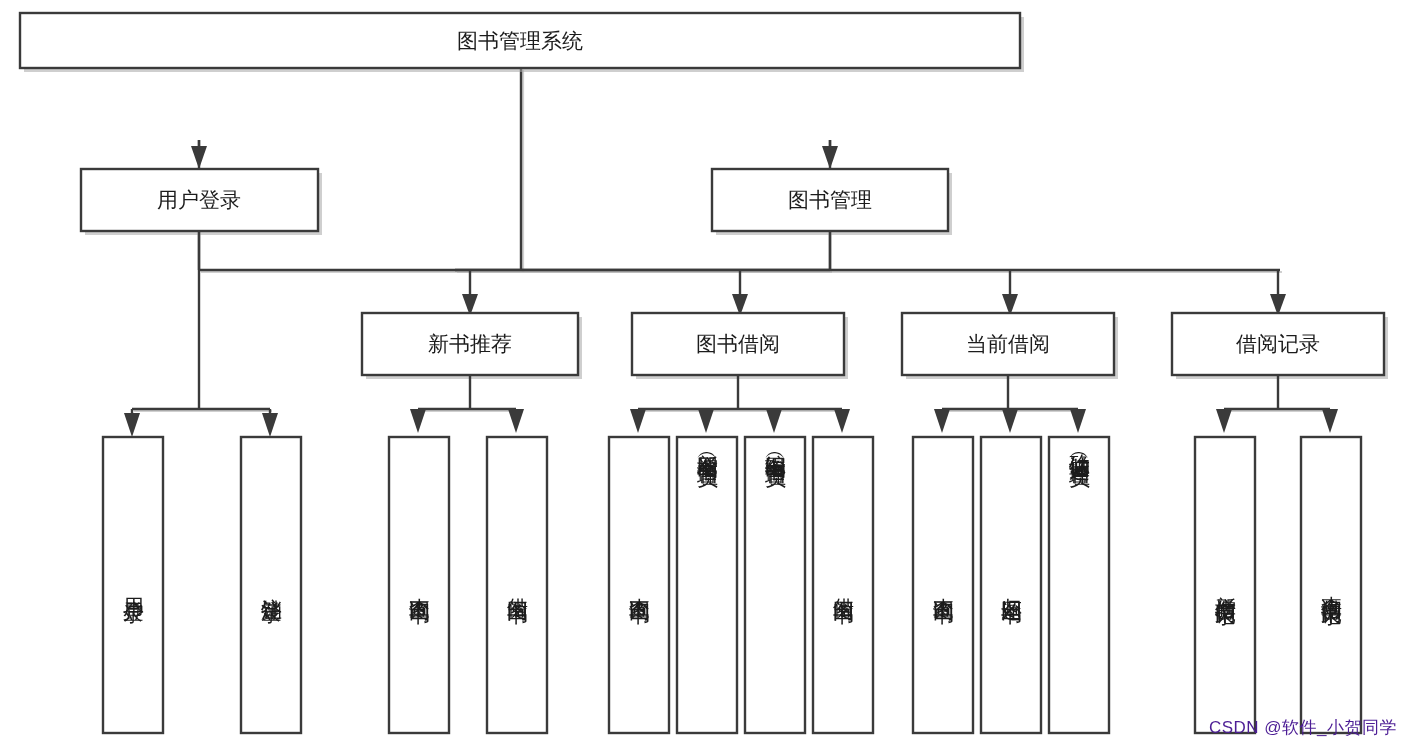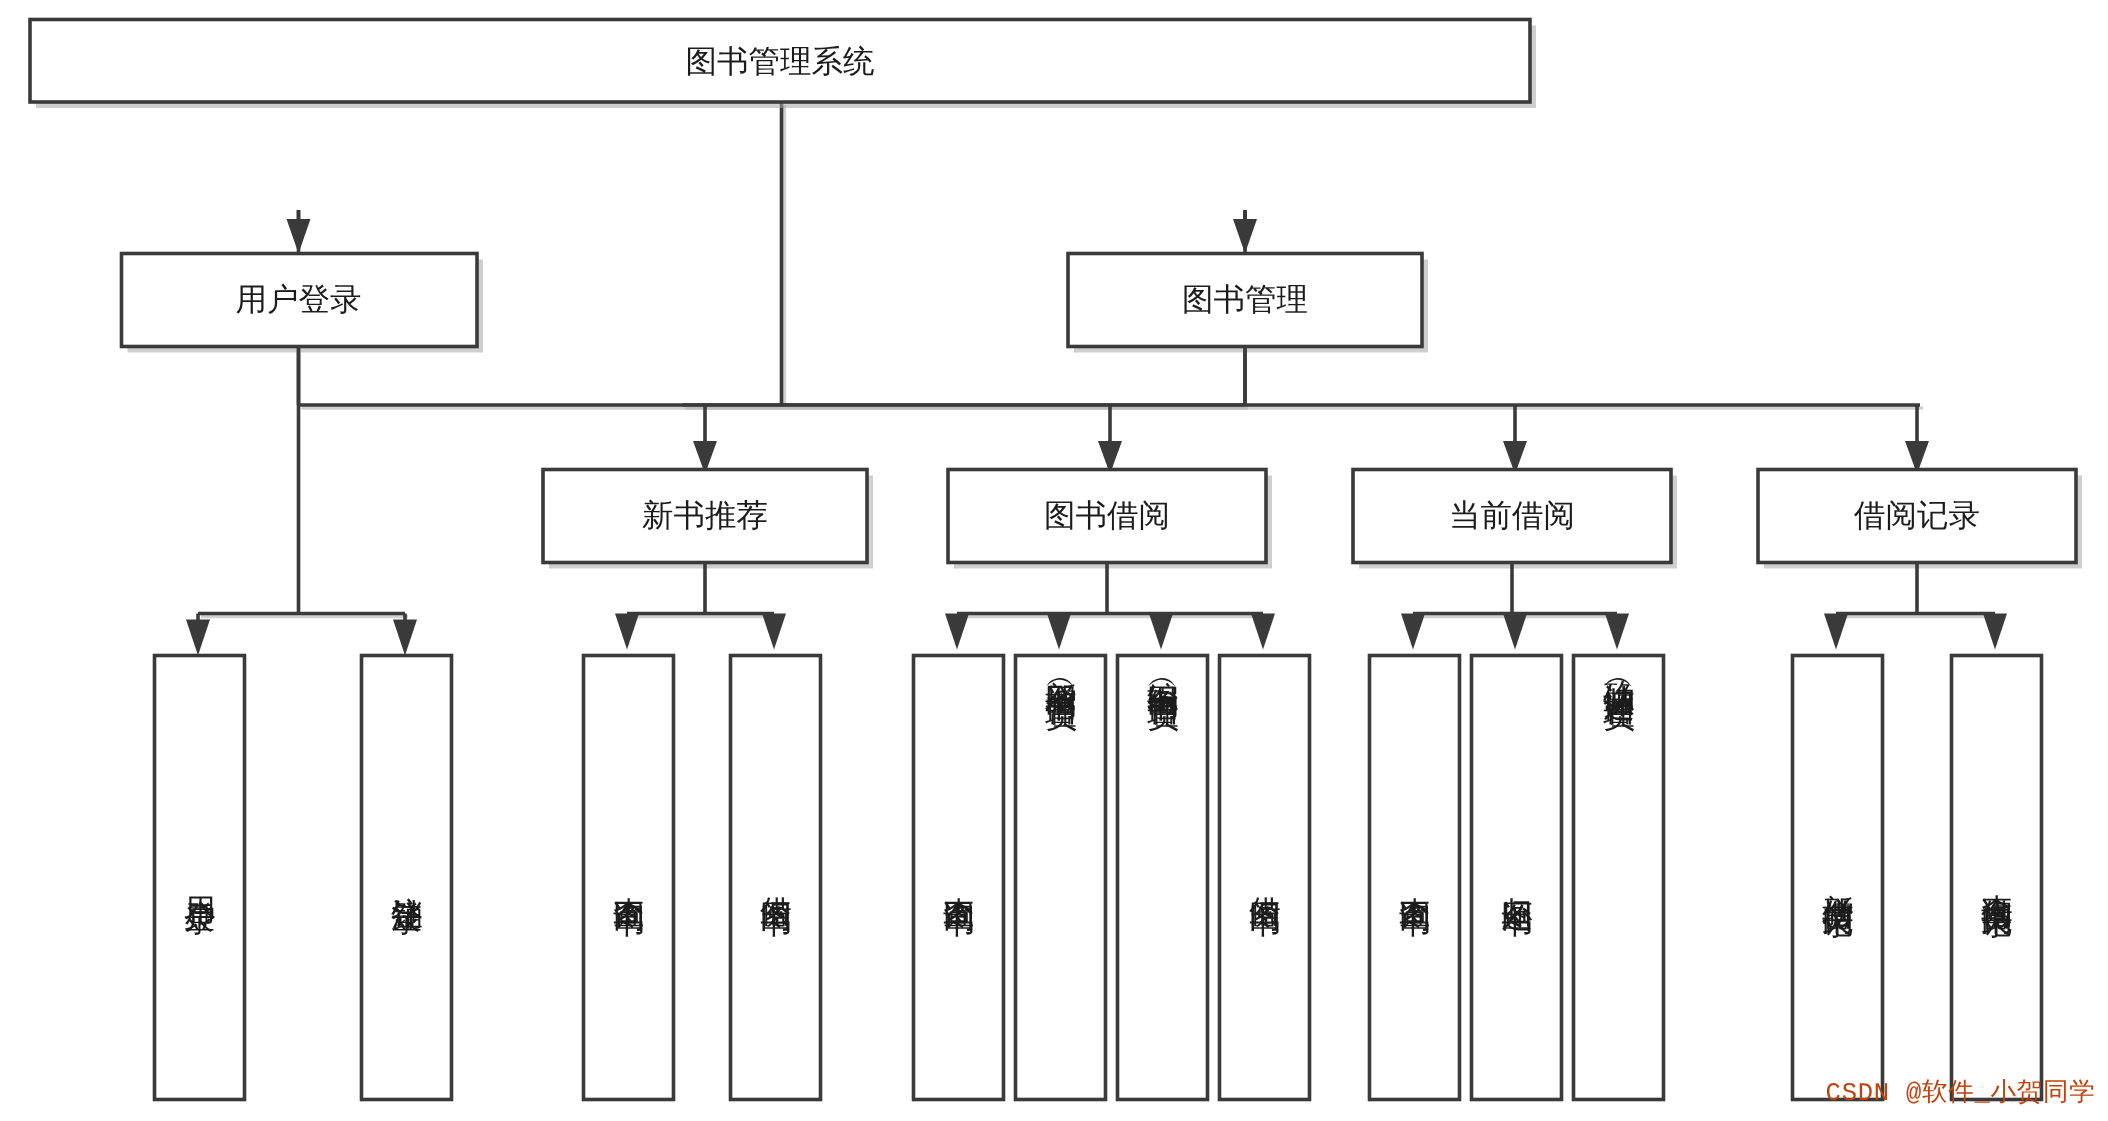--- a/index.html
+++ b/index.html
@@ -74,23 +74,23 @@
     line-height: 1.18;
     letter-spacing: 2px;
     color: #1c1c1c;
     white-space: nowrap;
     text-align: center;
   }
   .watermark {
     position: absolute;
     right: 8px;
     bottom: 8px;
-    font-family: Liberation Mono, monospace;
+    font-family: Liberation Sans, sans-serif;
     font-size: 17px;
-    color: #c2410c;
+    color: #4c1d95;
     letter-spacing: 0.5px;
     white-space: nowrap;
     pointer-events: none;
   }
 </style>
 </head>
 <body>
 
 <div id="diagram-root">
 

